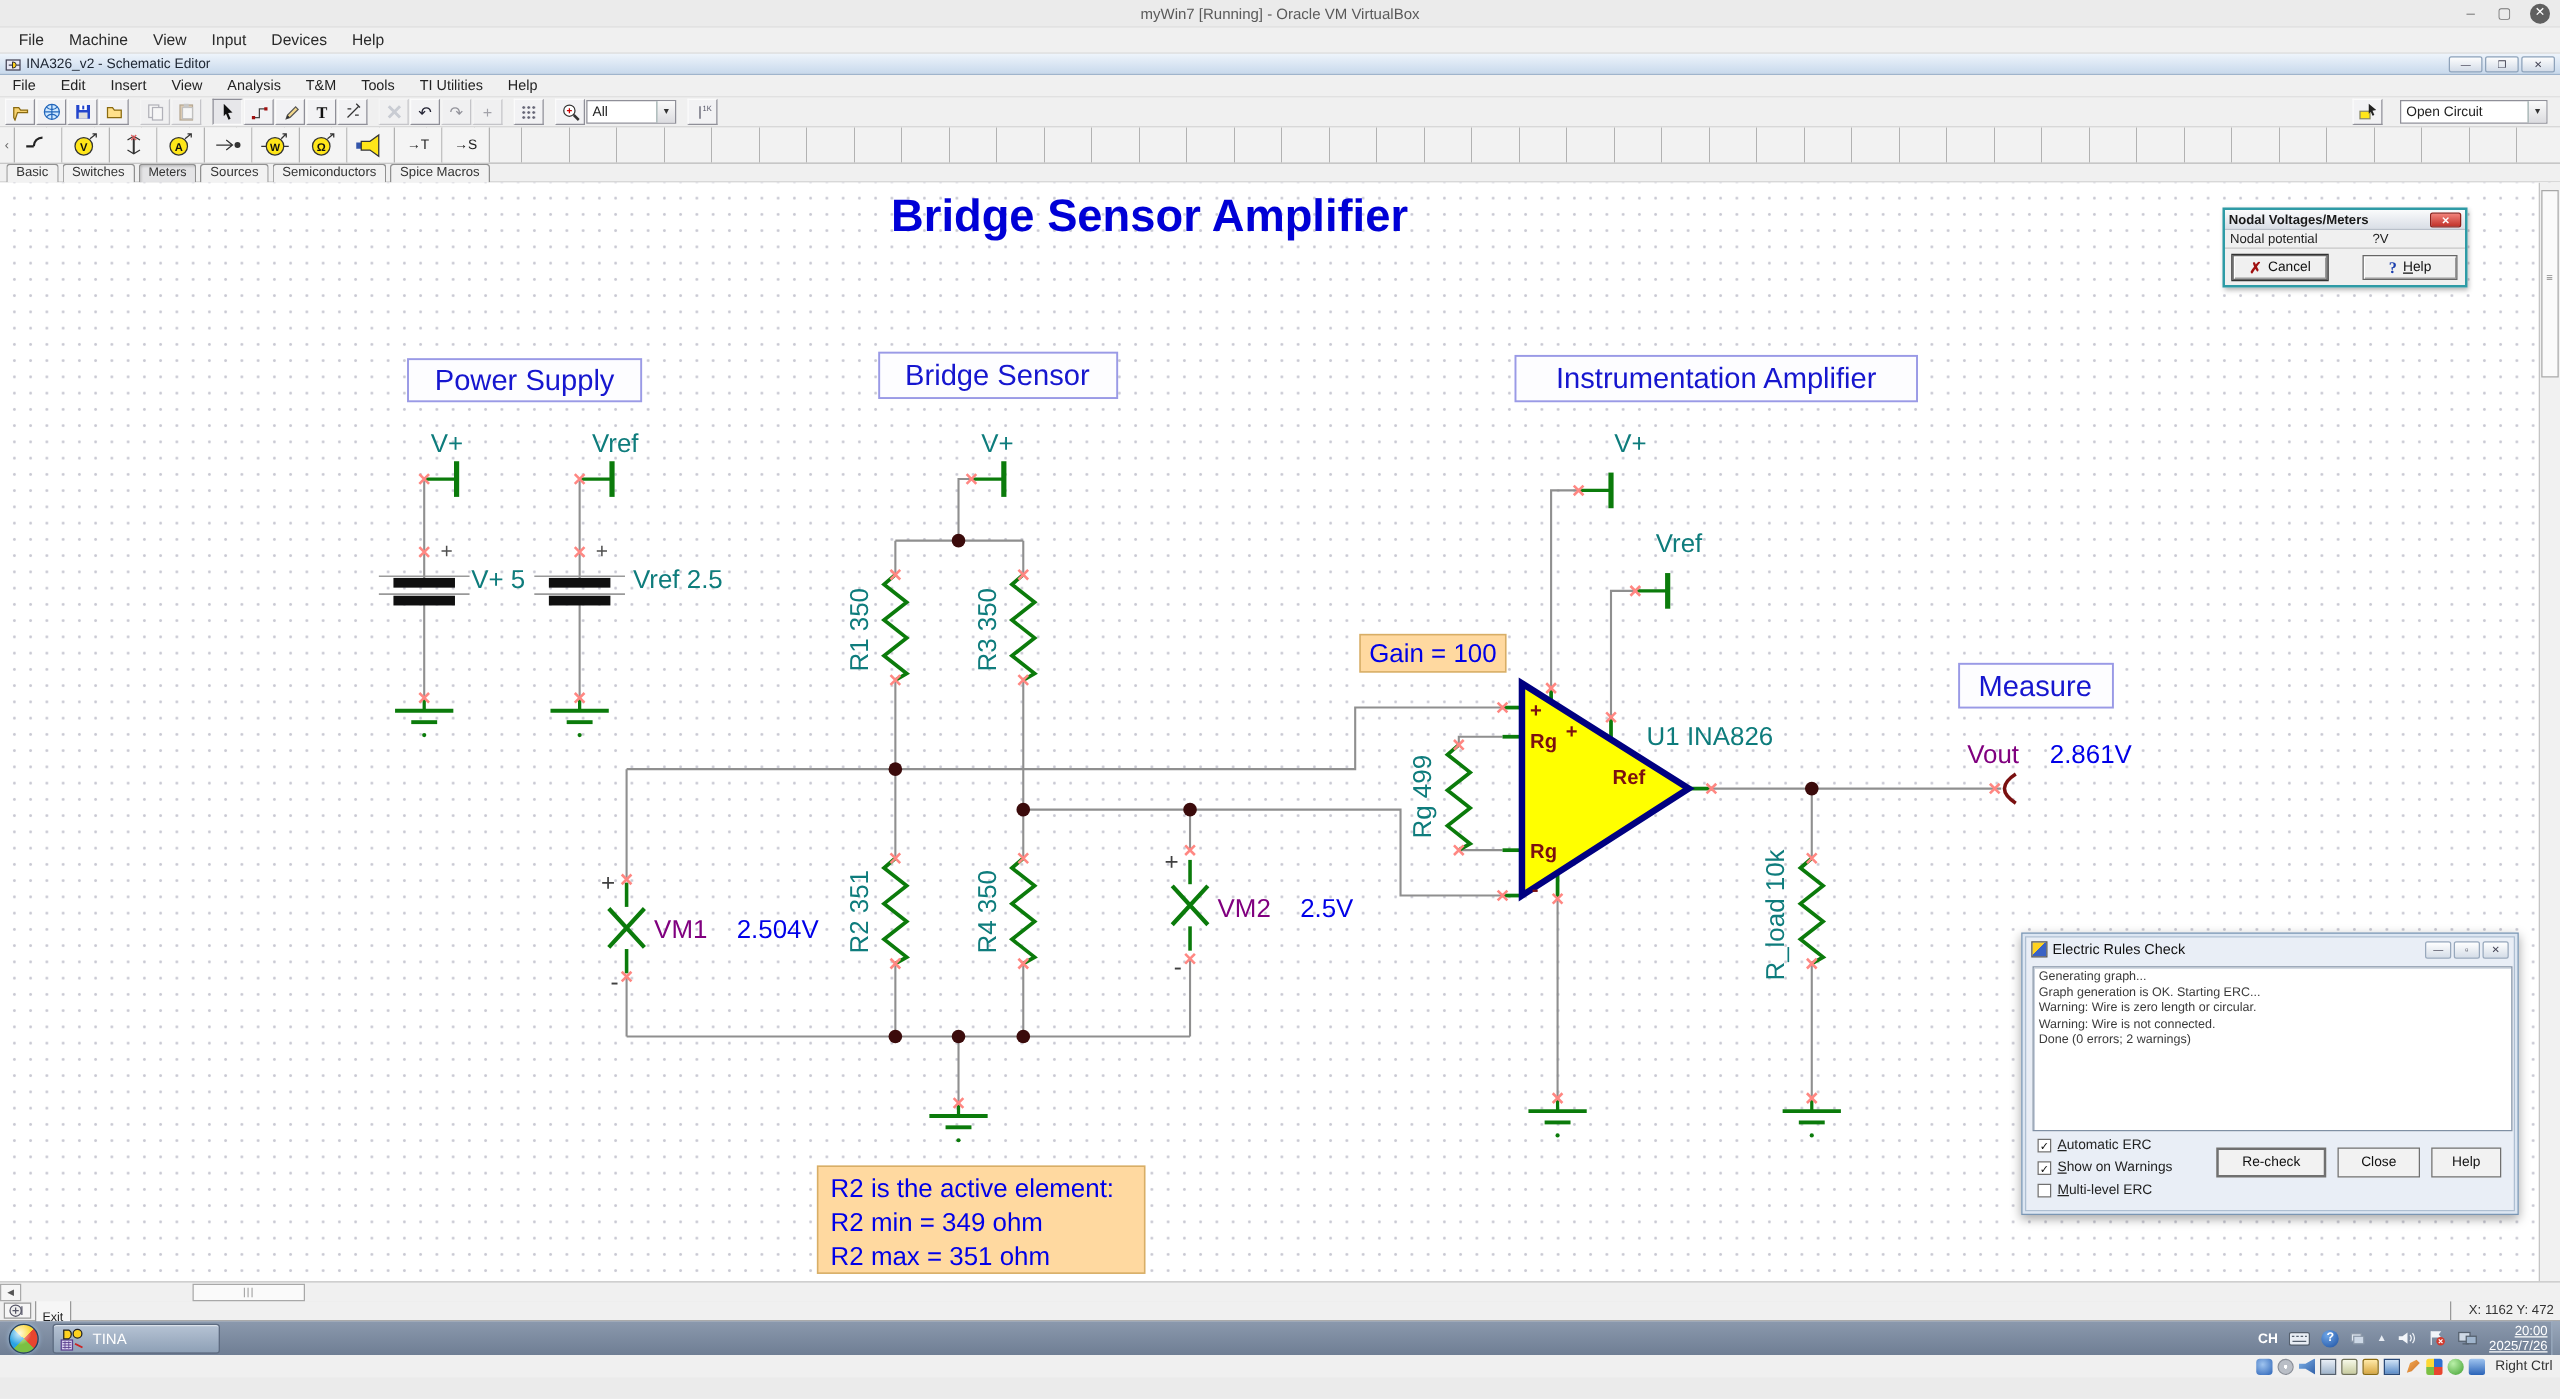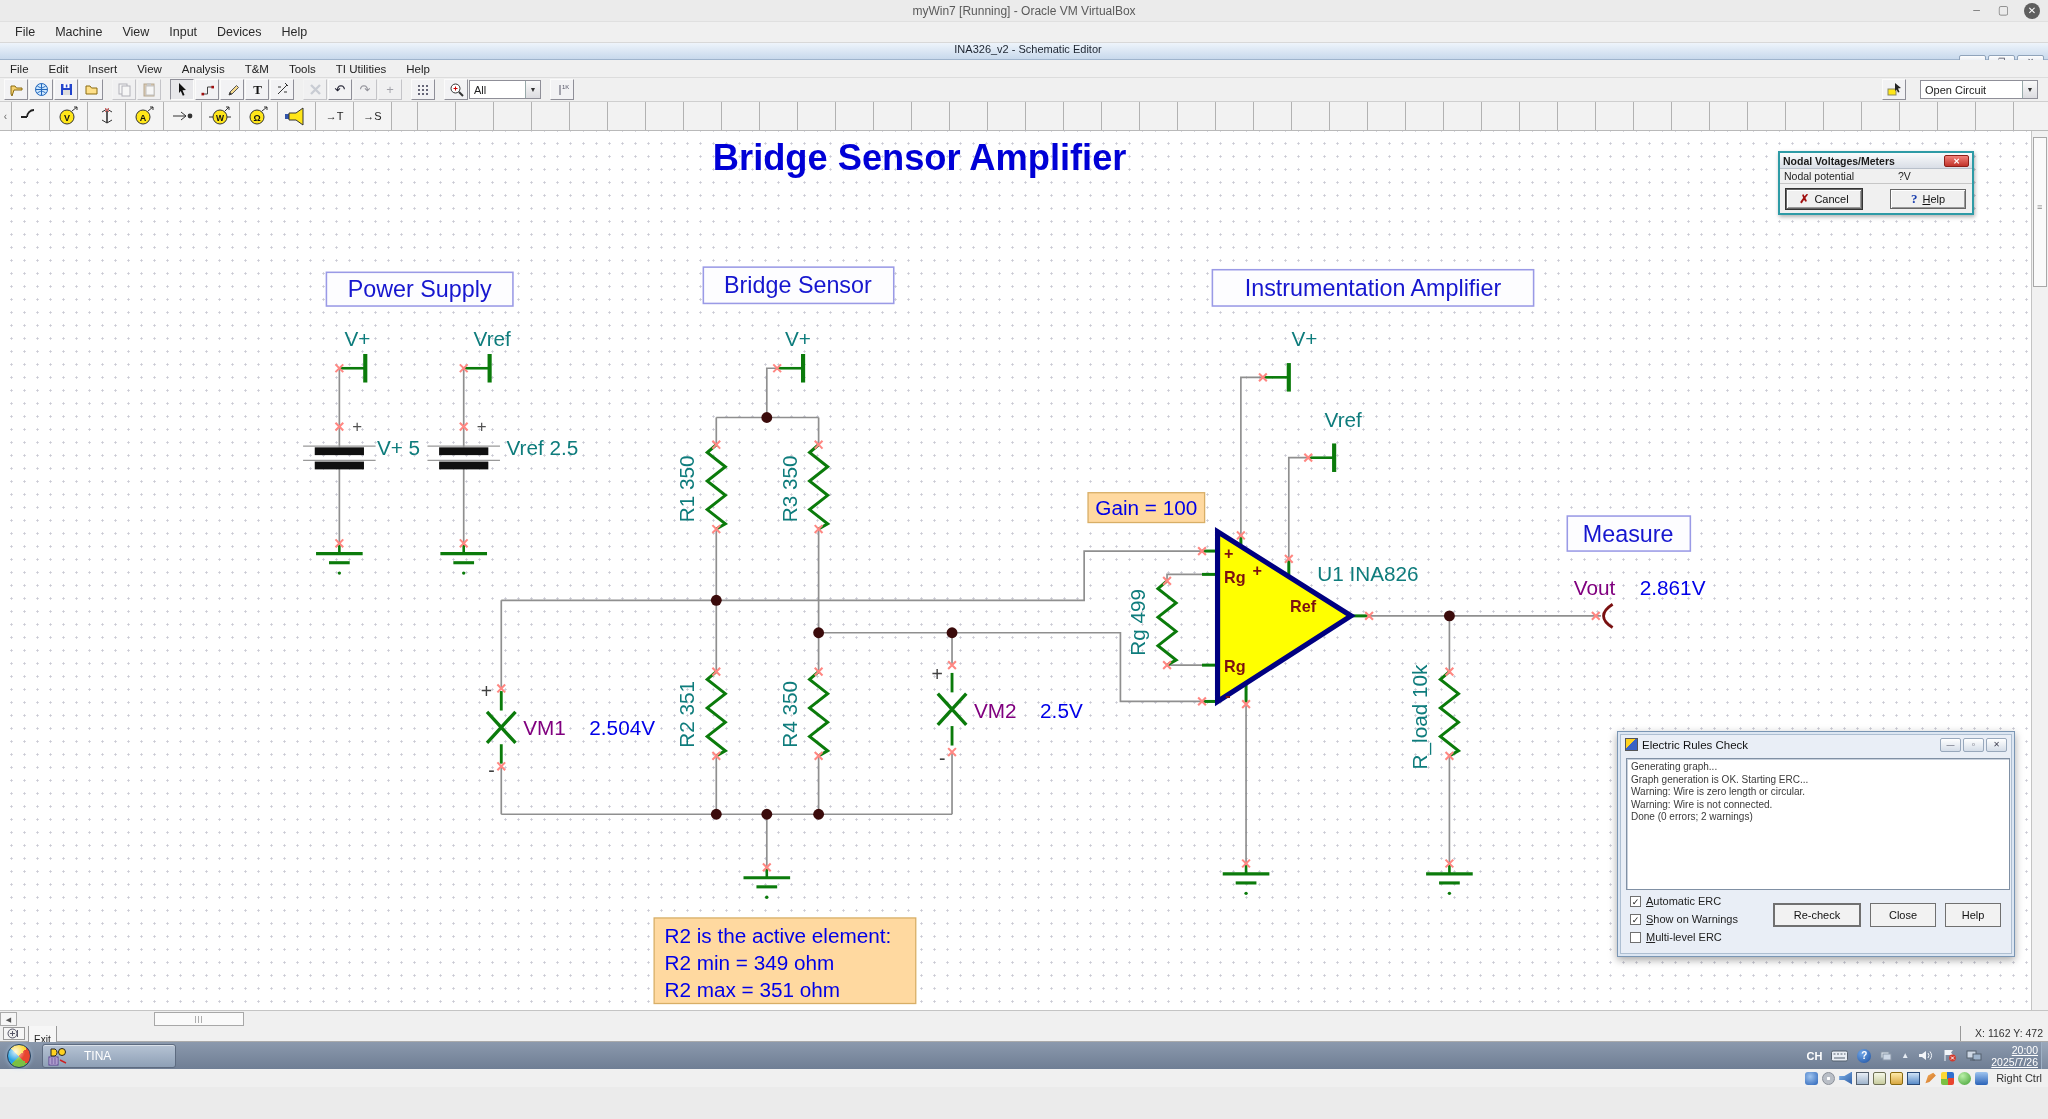--- a/index.html
+++ b/index.html
@@ -8,21 +8,21 @@
 
   
   .vbox-titlebar { height:22px; background:#ebebeb; display:flex; align-items:center; justify-content:center; position:relative; font-size:12px; color:#5a5a5a; border-bottom:1px solid #e0e0e0;}
   .vbox-winbtns { position:absolute; right:8px; top:3px; display:flex; gap:14px; align-items:center;}
   .vb-min,.vb-max { width:13px; height:13px; color:#777; font-size:12px; line-height:11px; text-align:center;}
   .vb-close { width:16px; height:16px; border-radius:50%; background:#5f5f5f; color:#fff; font-size:10px; line-height:16px; text-align:center;}
   .vbox-menubar { height:21px; background:#f0f0f0; display:flex; align-items:center; gap:2px; padding-left:6px; font-size:12.5px; color:#2a2a2a; border-bottom:1px solid #d8d8d8;}
   .vbox-menubar span { padding:2px 9px; }
 
   
-  .tina-titlebar { height:17px; background:linear-gradient(#eef4fb,#c8d9ec); border-bottom:1px solid #9fb4cc; display:flex; align-items:center; padding-left:4px; font-size:11px; color:#1c2430;flex-direction:column;}
+  .tina-titlebar { height:17px; background:linear-gradient(#eef4fb,#c8d9ec); border-bottom:1px solid #9fb4cc; display:flex; align-items:center; padding-left:4px; font-size:11px; color:#1c2430;}
   .tina-title { margin-left:4px; }
   .tina-winbtns { margin-left:auto; display:flex; gap:2px; margin-right:4px;}
   .twb { width:27px; height:13px; border:1px solid #8fa3ba; border-radius:2px; background:linear-gradient(#fdfdfd,#d3dce8); font-size:8px; line-height:11px; text-align:center; color:#445;}
   .tina-menubar { height:18px; background:#f0f0f0; display:flex; align-items:center; font-size:11.5px; color:#222; border-bottom:1px solid #dcdcdc;}
   .tina-menubar span { padding:2px 10px; }
 
   
   .toolbar-main { height:24px; background:#f0f0f0; border-bottom:1px solid #cfcfcf; display:flex; align-items:center; padding:0 4px; gap:1px;}
   .tbtn { width:24px; height:21px; border:1px solid; border-color:#fbfbfb #8f8f98 #8f8f98 #fbfbfb; background:#f2f2f4; display:flex; align-items:center; justify-content:center;}
   .tbtn.pressed { border-color:#8f8f98 #fbfbfb #fbfbfb #8f8f98; background:#e7e7ea;}
@@ -104,21 +104,21 @@
   .exico { width:22px; height:13px; border:1px solid #999; background:#f6f6f6; display:flex; align-items:center; justify-content:center;}
   .exbtn { height:13px; border:1px solid #999; background:#f6f6f6; font-size:10px; padding:13px 5px; line-height:12px; color:#222;}
   .coords { margin-left:auto; width:88px; height:15px; border-left:1px solid #999; font-size:10.5px; color:#333; text-align:right; padding-right:5px; line-height:15px;}
 
   
   .taskbar { height:27px; background:linear-gradient(#8b99ad,#6f7e94); display:flex; align-items:center; position:relative;}
   .orb { width:24px; height:24px; margin-left:7px; border-radius:50%; border:1px solid #24405e;
      background:radial-gradient(circle at 35% 30%, rgba(255,255,255,.85), rgba(255,255,255,0) 45%),
        conic-gradient(from 45deg, #e8452f 0 25%, #7bc043 0 50%, #29a3e3 0 75%, #fdd835 0 100%);
      box-shadow:0 0 4px rgba(180,220,255,.6);}
-  .taskbtn { margin-left:11px; width:134px; height:24px; border:1px solid #5d6b80; border-radius:3px; background:linear-gradient(#b6c3d4,#8ea0b6); box-shadow:inset 0 1px 0 rgba(255,255,255,.5); display:flex; align-items:center; gap:16px; padding-left:5px; color:#fff; font-size:12px;}
+  .taskbtn { margin-left:11px; width:134px; height:24px; border:1px solid #5d6b80; border-radius:3px; background:linear-gradient(#b6c3d4,#8ea0b6); box-shadow:inset 0 1px 0 rgba(255,255,255,.5); display:flex; align-items:center; gap:6px; padding-left:5px; color:#fff; font-size:12px;}
   .tray { margin-left:auto; display:flex; align-items:center; gap:9px; padding-right:8px; color:#fff;}
   .tray .lang { font-size:11px; font-weight:bold;}
   .helpdot { width:14px; height:14px; border-radius:50%; background:radial-gradient(circle at 35% 30%,#6fa6e8,#1b4fa0); color:#fff; font-size:10px; font-weight:bold; text-align:center; line-height:14px;}
   .upar { font-size:8px; color:#e8edf4;}
   .clock { text-align:right; font-size:10.5px; line-height:12px; color:#fff; padding-right:2px;text-decoration:underline;}
   .showdesk { position:absolute; right:0; top:0; width:7px; height:27px; border-left:1px solid #9fb0c4; background:linear-gradient(#9aa8bb,#7b8a9f);}
 
   
   .vboxstatus { height:18px; background:#f0f0f0; display:flex; align-items:center; justify-content:flex-end; gap:4px; padding-right:6px; font-size:11px; color:#333;}
   .chip { width:13px; height:13px; display:inline-block; }
@@ -349,20 +349,28 @@
         </svg>
       </div>
     <div class="cbtn">
         <span class="tmtxt">→T</span>
       </div>
     <div class="cbtn">
         <span class="tmtxt">→S</span>
       </div>
   </div>
 
+  <div class="tabsrow">
+    <div class="tab">Basic</div>
+    <div class="tab">Switches</div>
+    <div class="tab active">Meters</div>
+    <div class="tab">Sources</div>
+    <div class="tab">Semiconductors</div>
+    <div class="tab">Spice Macros</div>
+  </div>
 
   <div class="canvas">
     <svg class="schem" width="2031" height="879" viewBox="0 0 1568 678" preserveAspectRatio="none">
       <defs>
         <g id="rx" stroke="#FF8782" stroke-width="1.6">
             <path d="M-3 -3 L3 3 M-3 3 L3 -3"></path>
           </g>
         <g id="tj" stroke="#0B7B0B">
             <line x1="0" y1="0" x2="20" y2="0" stroke-width="2"></line>
             <line x1="20" y1="-11" x2="20" y2="11" stroke-width="3.2"></line>

